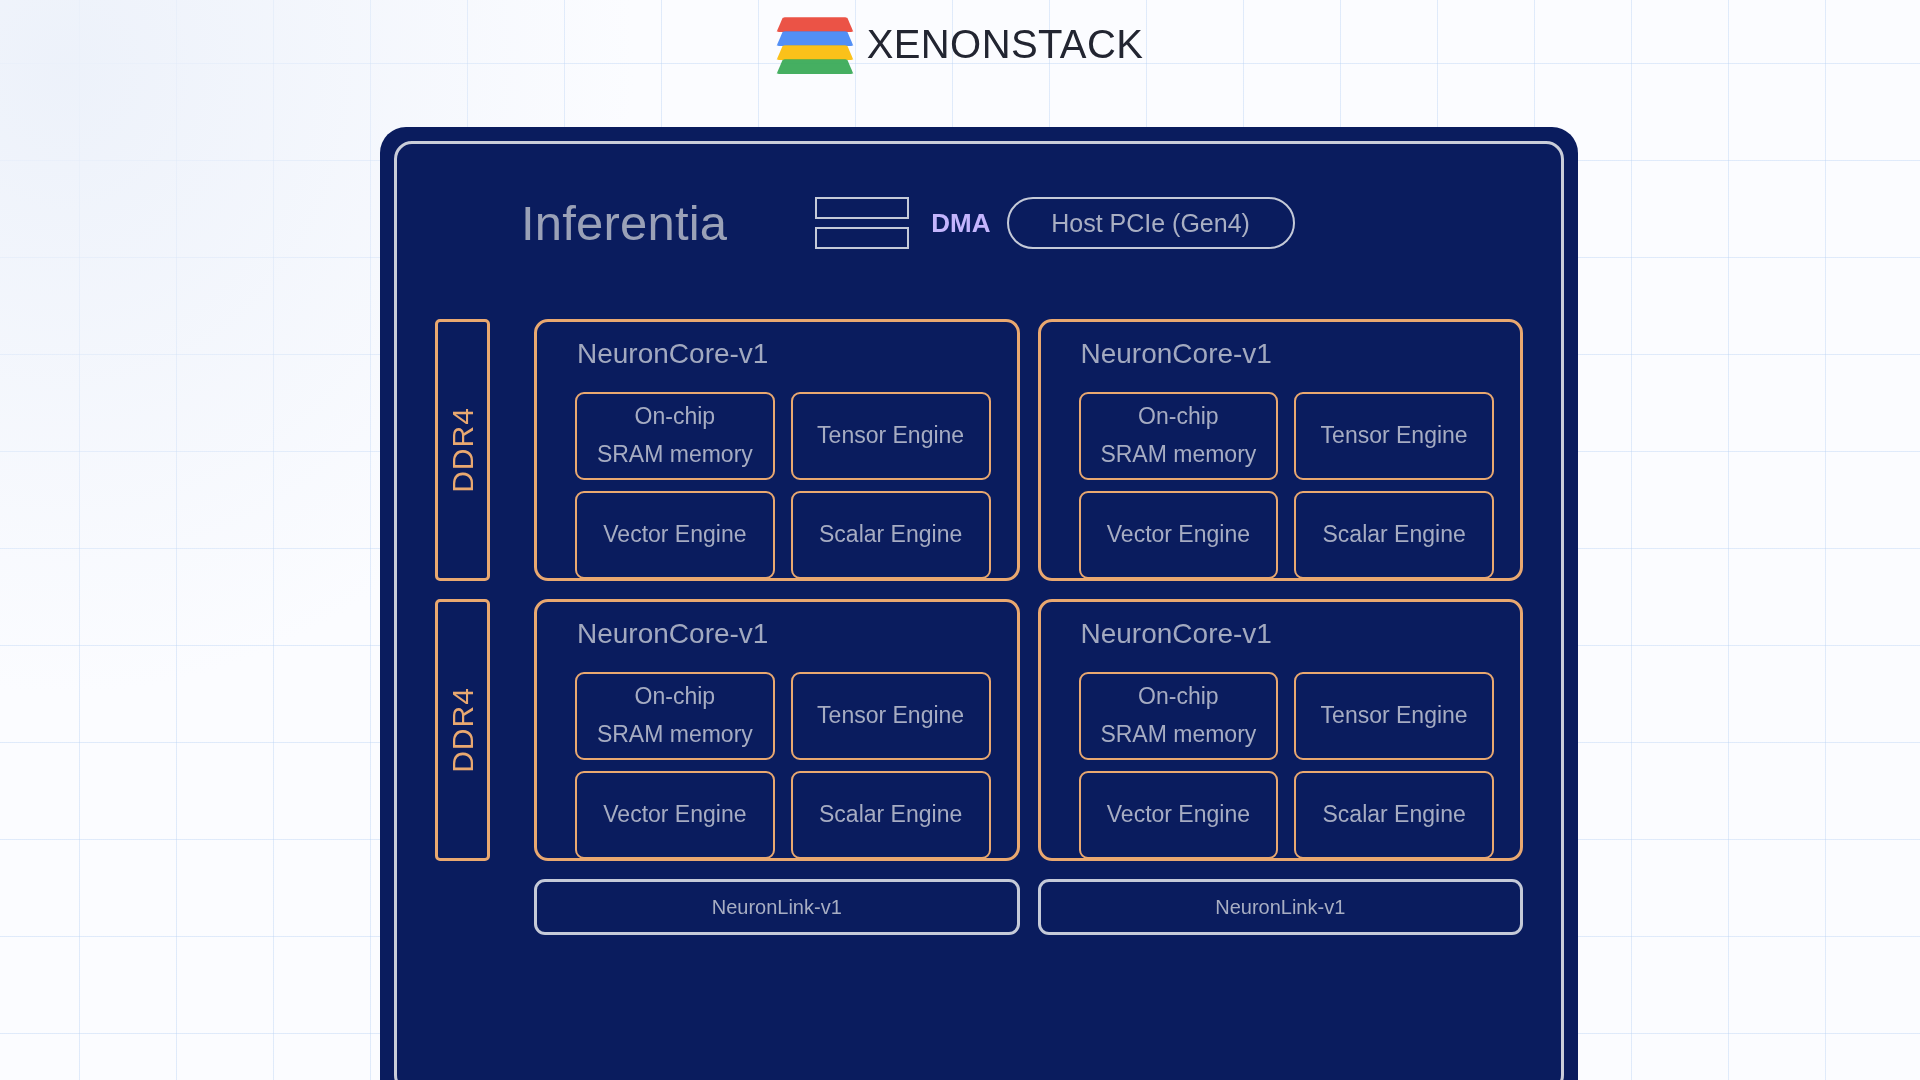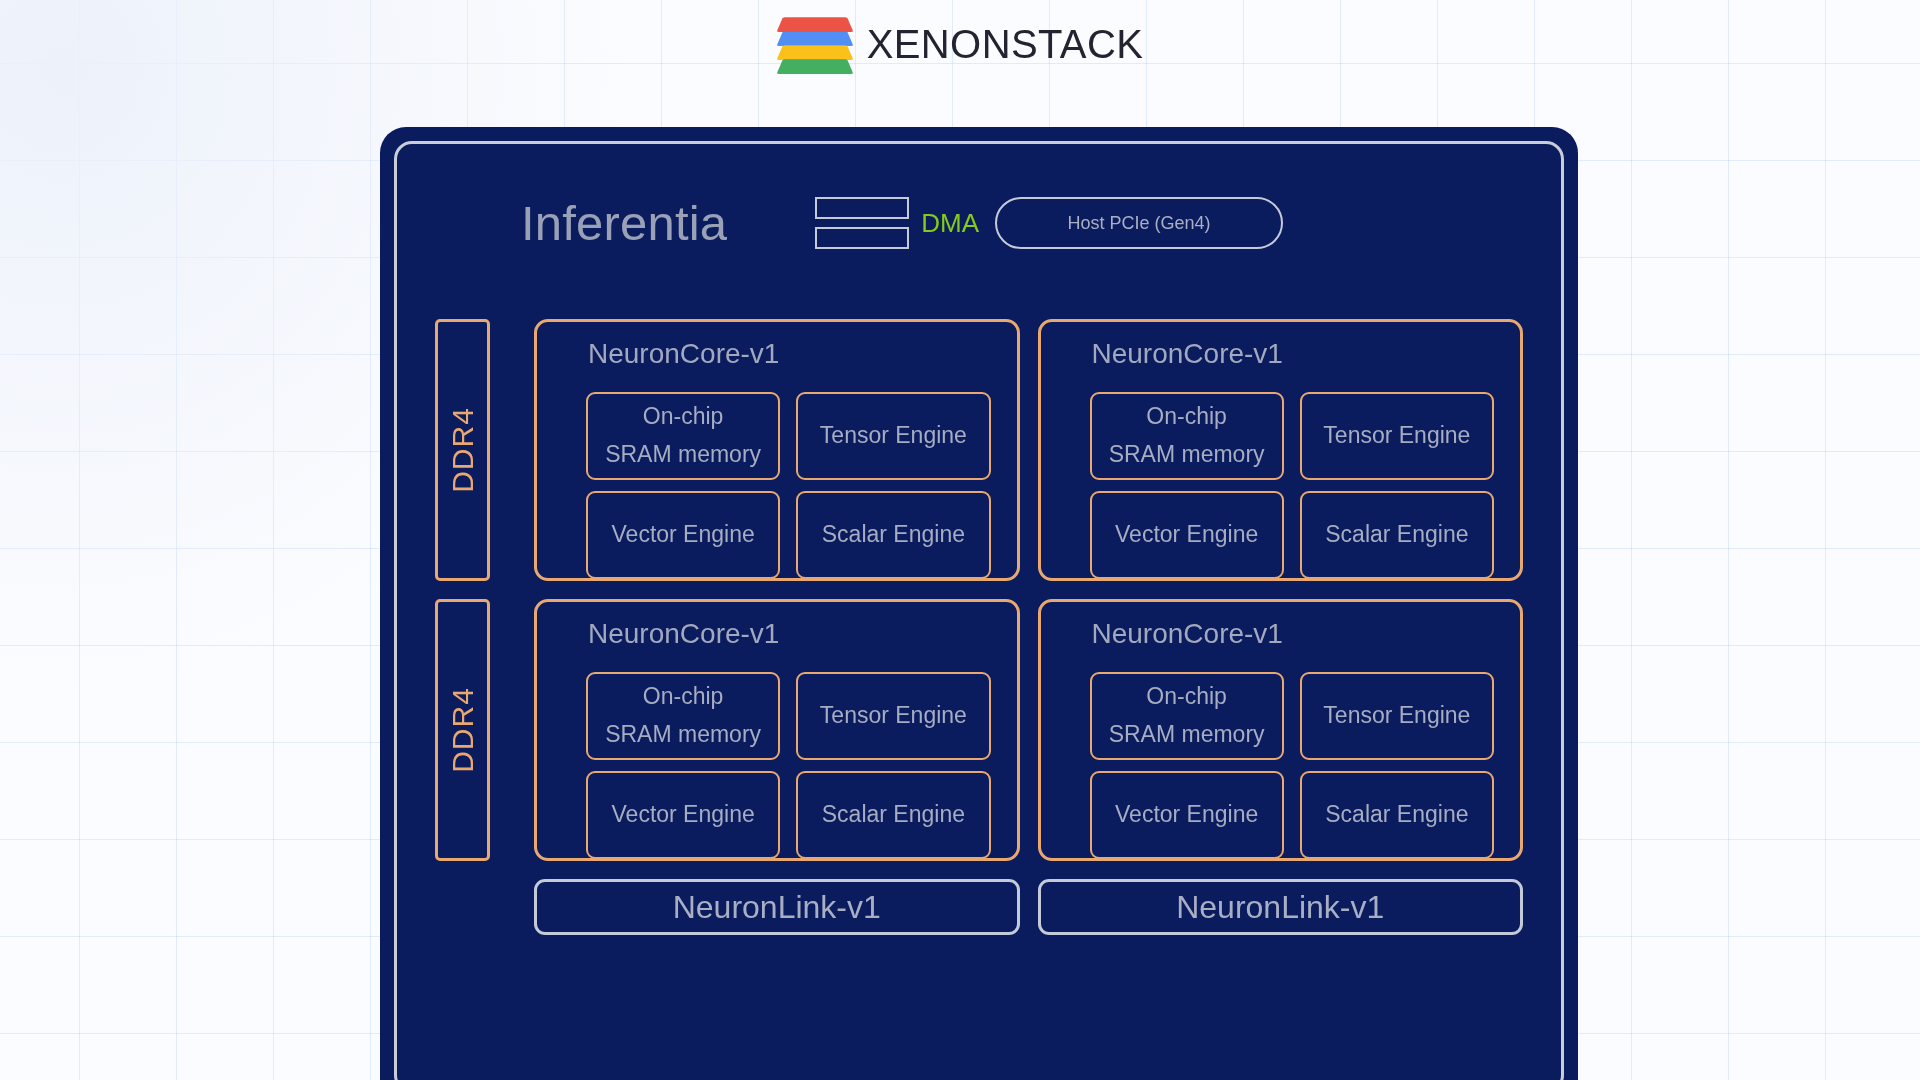--- a/index.html
+++ b/index.html
@@ -124,35 +124,36 @@
     justify-content: space-between;
     flex: none;
   }
   .dma-icon .bar {
     width: 100%;
     height: 22px;
     border: 2px solid #c5cad8;
     box-sizing: border-box;
   }
   .dma-label {
-    margin-left: 12px;
+    margin-left: 22px;
     font-size: 26px;
-    color: #84cc16;
-    white-space: nowrap;
+    color: #c4b5fd;
+    white-space: nowrap;
+    font-weight: bold;
   }
   .pcie-pill {
     margin-left: 16px;
     min-width: 288px;
     height: 52px;
     border: 2px solid #c5cad8;
     border-radius: 26px;
     display: flex;
     align-items: center;
     justify-content: center;
-    font-size: 18px;
+    font-size: 25px;
     color: #a9afc3;
     padding: 0 26px;
     box-sizing: border-box;
     white-space: nowrap;
   }
 
   
   .card-body {
     position: absolute;
     left: 38px;
@@ -198,21 +199,21 @@
     gap: 18px;
     flex: 1;
     margin-left: 44px;
   }
 
   .neuron-core {
     flex: 1;
     border: 3px solid #e9a870;
     border-radius: 14px;
     box-sizing: border-box;
-    padding: 12px 20px 16px 31px;
+    padding: 12px 20px 16px 20px;
     display: flex;
     flex-direction: column;
   }
   .core-title {
     font-size: 28px;
     color: #a2a9bf;
     margin: 4px 0 10px 20px;
     line-height: 1.15;
     white-space: nowrap;
   }
@@ -252,21 +253,21 @@
     height: 56px;
   }
   .neuron-link {
     flex: 1;
     border: 3px solid #c5cad8;
     border-radius: 11px;
     display: flex;
     align-items: center;
     justify-content: center;
     box-sizing: border-box;
-    font-size: 32px;
+    font-size: 20px;
     color: #a8aec3;
     white-space: nowrap;
   }
 </style>
 </head>
 <body>
 
 <div id="root">
 
   <div class="brand">

